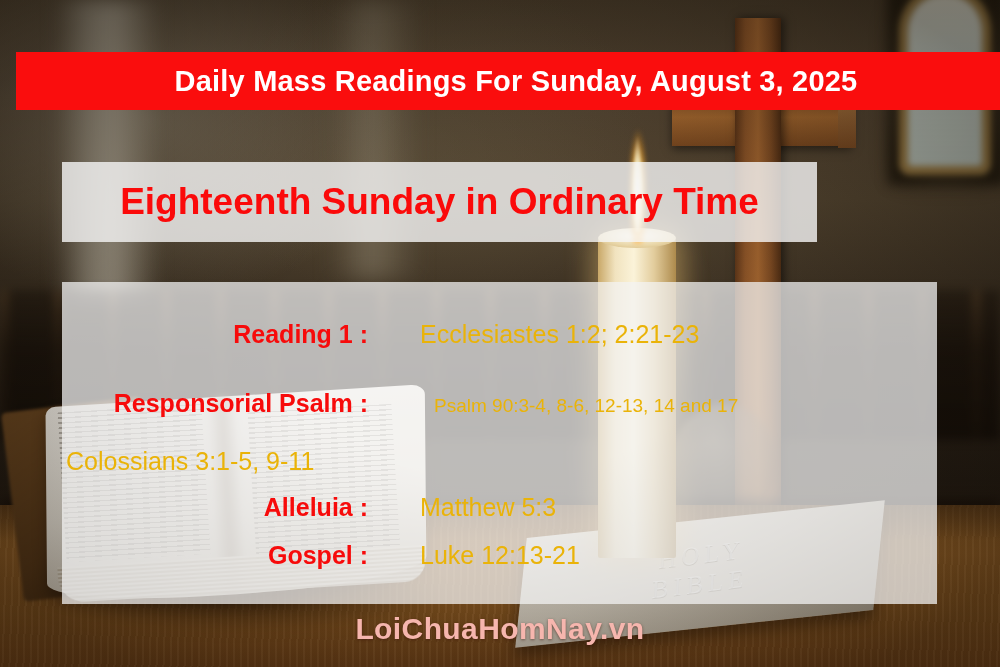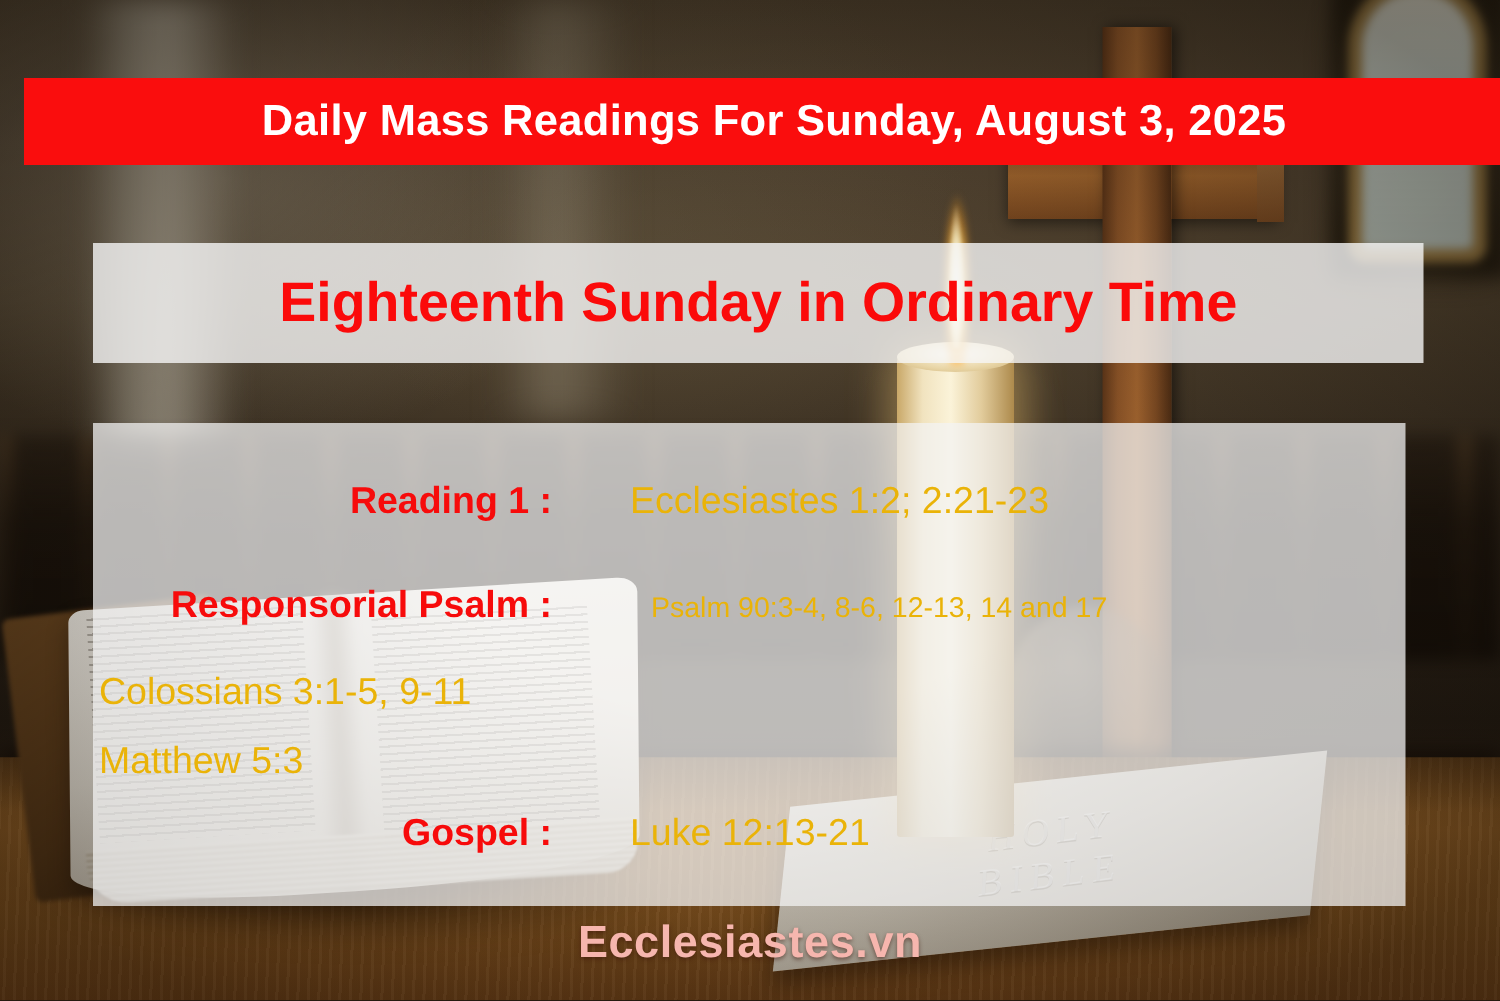--- a/index.html
+++ b/index.html
@@ -232,21 +232,21 @@
   .title-banner .title-text {
     color: #ffffff;
     font-size: 29px;
     font-weight: bold;
     letter-spacing: .2px;
     white-space: nowrap;
   }
 
   .subtitle-box {
     position: absolute;
-    left: 62px; top: 162px; width: 887px; height: 80px;
+    left: 62px; top: 162px; width: 755px; height: 80px;
     background: rgba(246,246,246,.80);
     display: flex; align-items: center; justify-content: center;
   }
   .subtitle-box .subtitle-text {
     color: #fb0a0a;
     font-size: 37px;
     font-weight: bold;
     white-space: nowrap;
   }
 
@@ -362,25 +362,26 @@
     <div class="reading-row row-psalm">
       <div class="reading-label">Responsorial Psalm :</div>
       <div class="reading-value">Psalm 90:3-4, 8-6, 12-13, 14 and 17</div>
     </div>
 
     <div class="reading-row row-r2">
       <div class="reading-value">Colossians 3:1-5, 9-11</div>
     </div>
 
     <div class="reading-row row-all">
+      <div class="reading-label">Alleluia :</div>
       <div class="reading-value">Matthew 5:3</div>
     </div>
 
     <div class="reading-row row-gospel">
       <div class="reading-label">Gospel :</div>
       <div class="reading-value">Luke 12:13-21</div>
     </div>
 
   </div>
 
-  <div class="watermark">Ecclesiastes.vn</div>
+  <div class="watermark">LoiChuaHomNay.vn</div>
 
 </div>
 
 </body></html>

